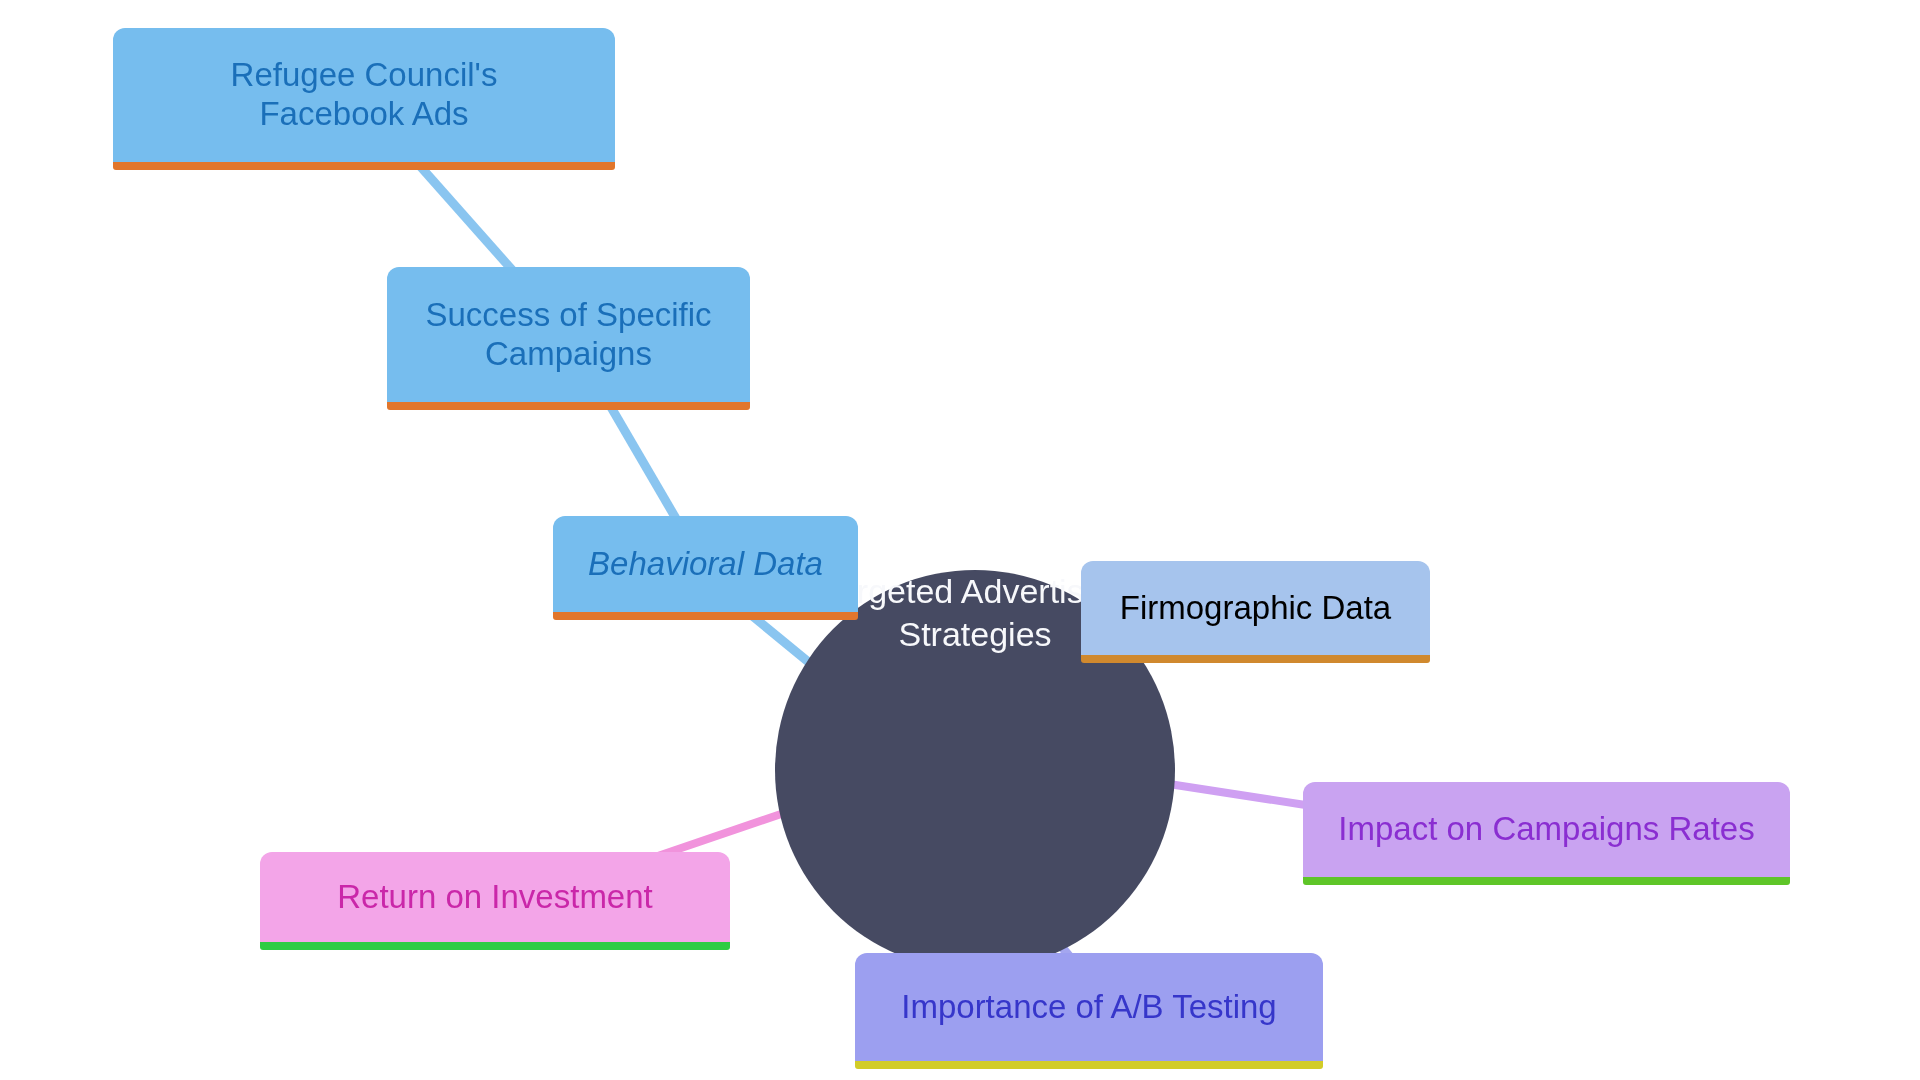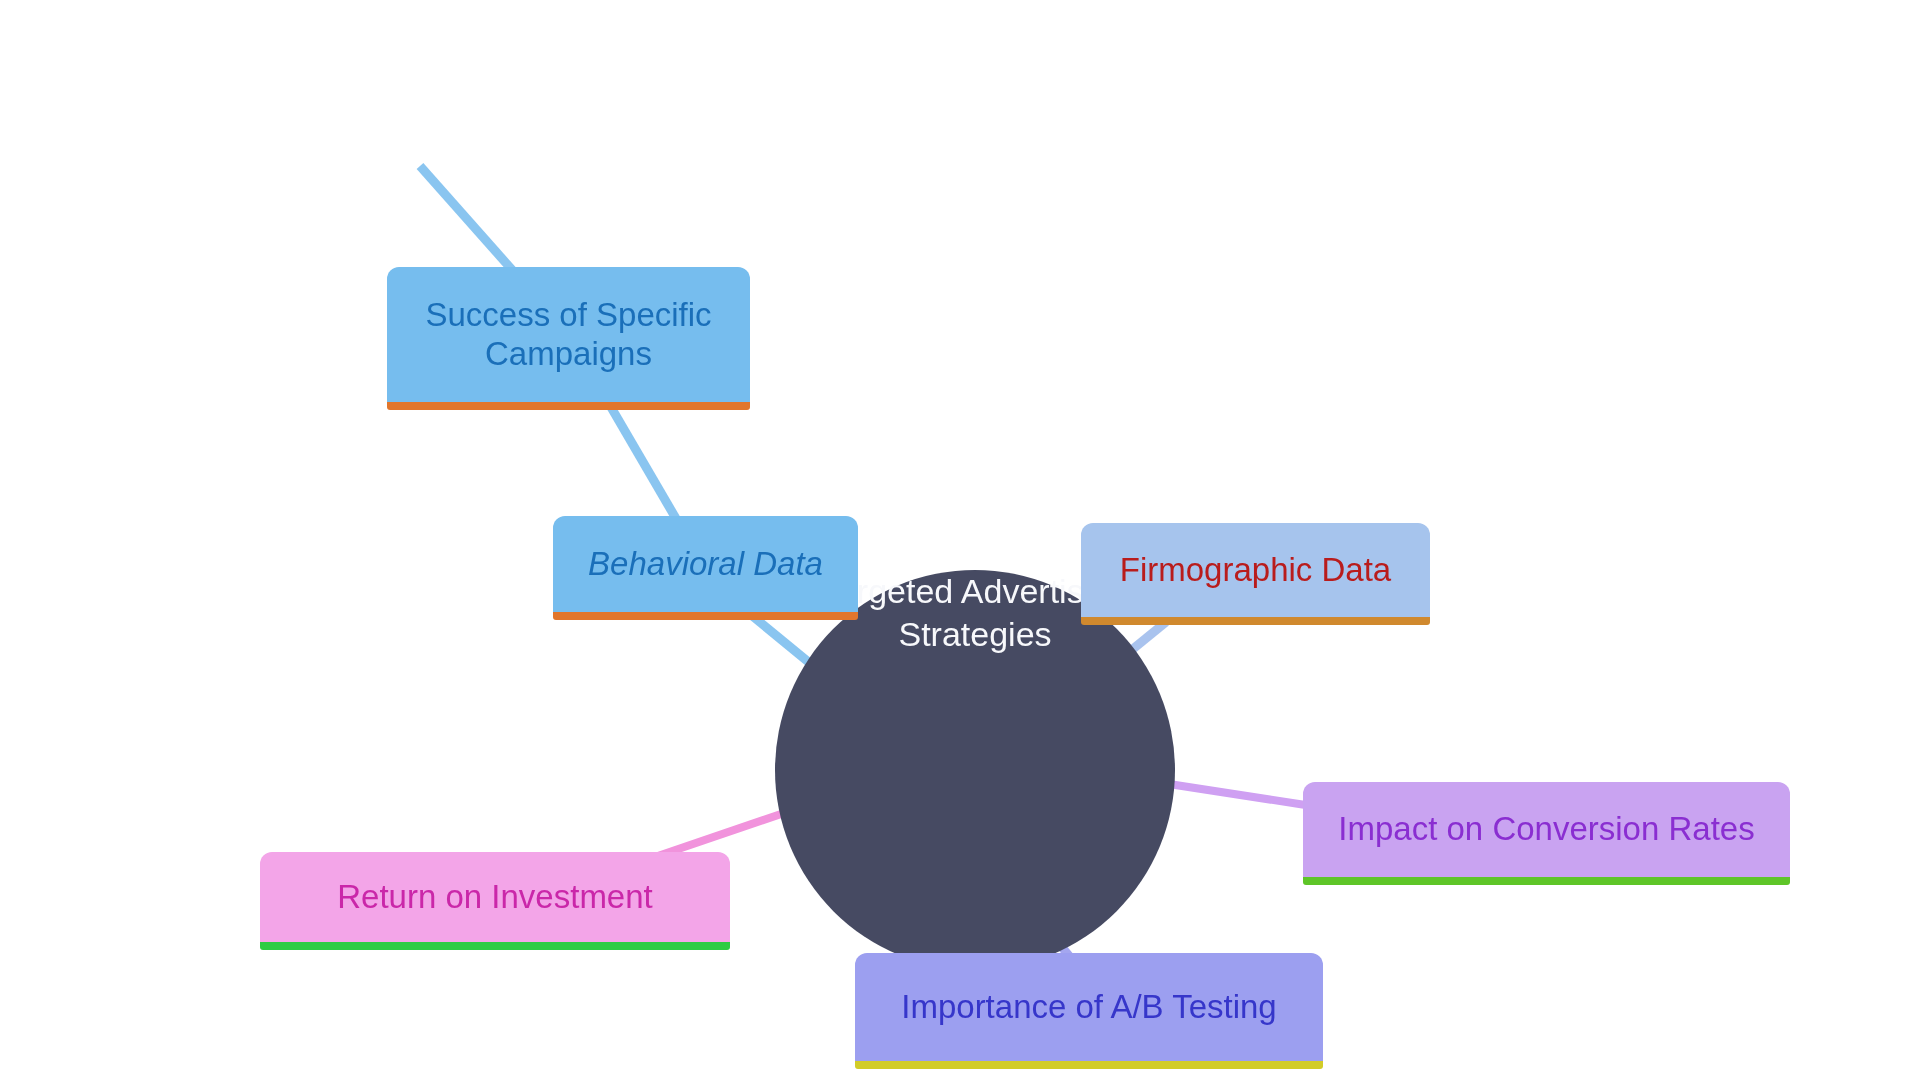--- a/index.html
+++ b/index.html
@@ -72,35 +72,38 @@
     <line x1="1166" y1="622" x2="1085" y2="688" stroke-width="9" style="stroke: rgb(169, 195, 238);"></line>
     <line x1="1130" y1="778" x2="1312" y2="806" stroke-width="8" style="stroke: rgb(207, 160, 242);"></line>
     <line x1="925" y1="765" x2="652" y2="858" stroke-width="8" style="stroke: rgb(241, 147, 220);"></line>
     <line x1="1018" y1="893" x2="1074" y2="962" stroke-width="9" style="stroke: rgb(164, 166, 239);"></line>
   </svg>
 
   <div class="center-circle" style="background-color: rgb(70, 74, 98); color: rgb(247, 248, 251);">
     <span class="label">Targeted Advertising Strategies</span>
   </div>
 
+  <div class="node n-refugee" style="background-color: rgb(118, 189, 238); border-bottom-color: rgb(225, 118, 44); color: rgb(26, 111, 185);">
+    <span class="label">Refugee Council's Facebook Ads</span>
+  </div>
 
   <div class="node n-success" style="background-color: rgb(118, 189, 238); border-bottom-color: rgb(225, 118, 44); color: rgb(26, 111, 185);">
     <span class="label">Success of Specific Campaigns</span>
   </div>
 
   <div class="node n-behavioral" style="background-color: rgb(118, 189, 238); border-bottom-color: rgb(225, 118, 44); color: rgb(26, 111, 185);">
     <span class="label">Behavioral Data</span>
   </div>
 
-  <div class="node n-firmographic" style="background-color: rgb(166, 196, 237); border-bottom-color: rgb(208, 137, 46); color: #b91c1c;">
+  <div class="node n-firmographic" style="background-color: rgb(166, 196, 237); border-bottom-color: rgb(208, 137, 46); color: #000000; margin-top: 38px;">
     <span class="label">Firmographic Data</span>
   </div>
 
   <div class="node n-impact" style="background-color: rgb(201, 163, 241); border-bottom-color: rgb(94, 197, 40); color: rgb(138, 46, 209);">
-    <span class="label">Impact on Conversion Rates</span>
+    <span class="label">Impact on Campaigns Rates</span>
   </div>
 
   <div class="node n-roi" style="background-color: rgb(243, 165, 232); border-bottom-color: rgb(45, 204, 68); color: rgb(202, 39, 169);">
     <span class="label">Return on Investment</span>
   </div>
 
   <div class="node n-ab" style="background-color: rgb(156, 159, 240); border-bottom-color: rgb(210, 204, 40); color: rgb(54, 54, 202);">
     <span class="label">Importance of A/B Testing</span>
   </div>
 

